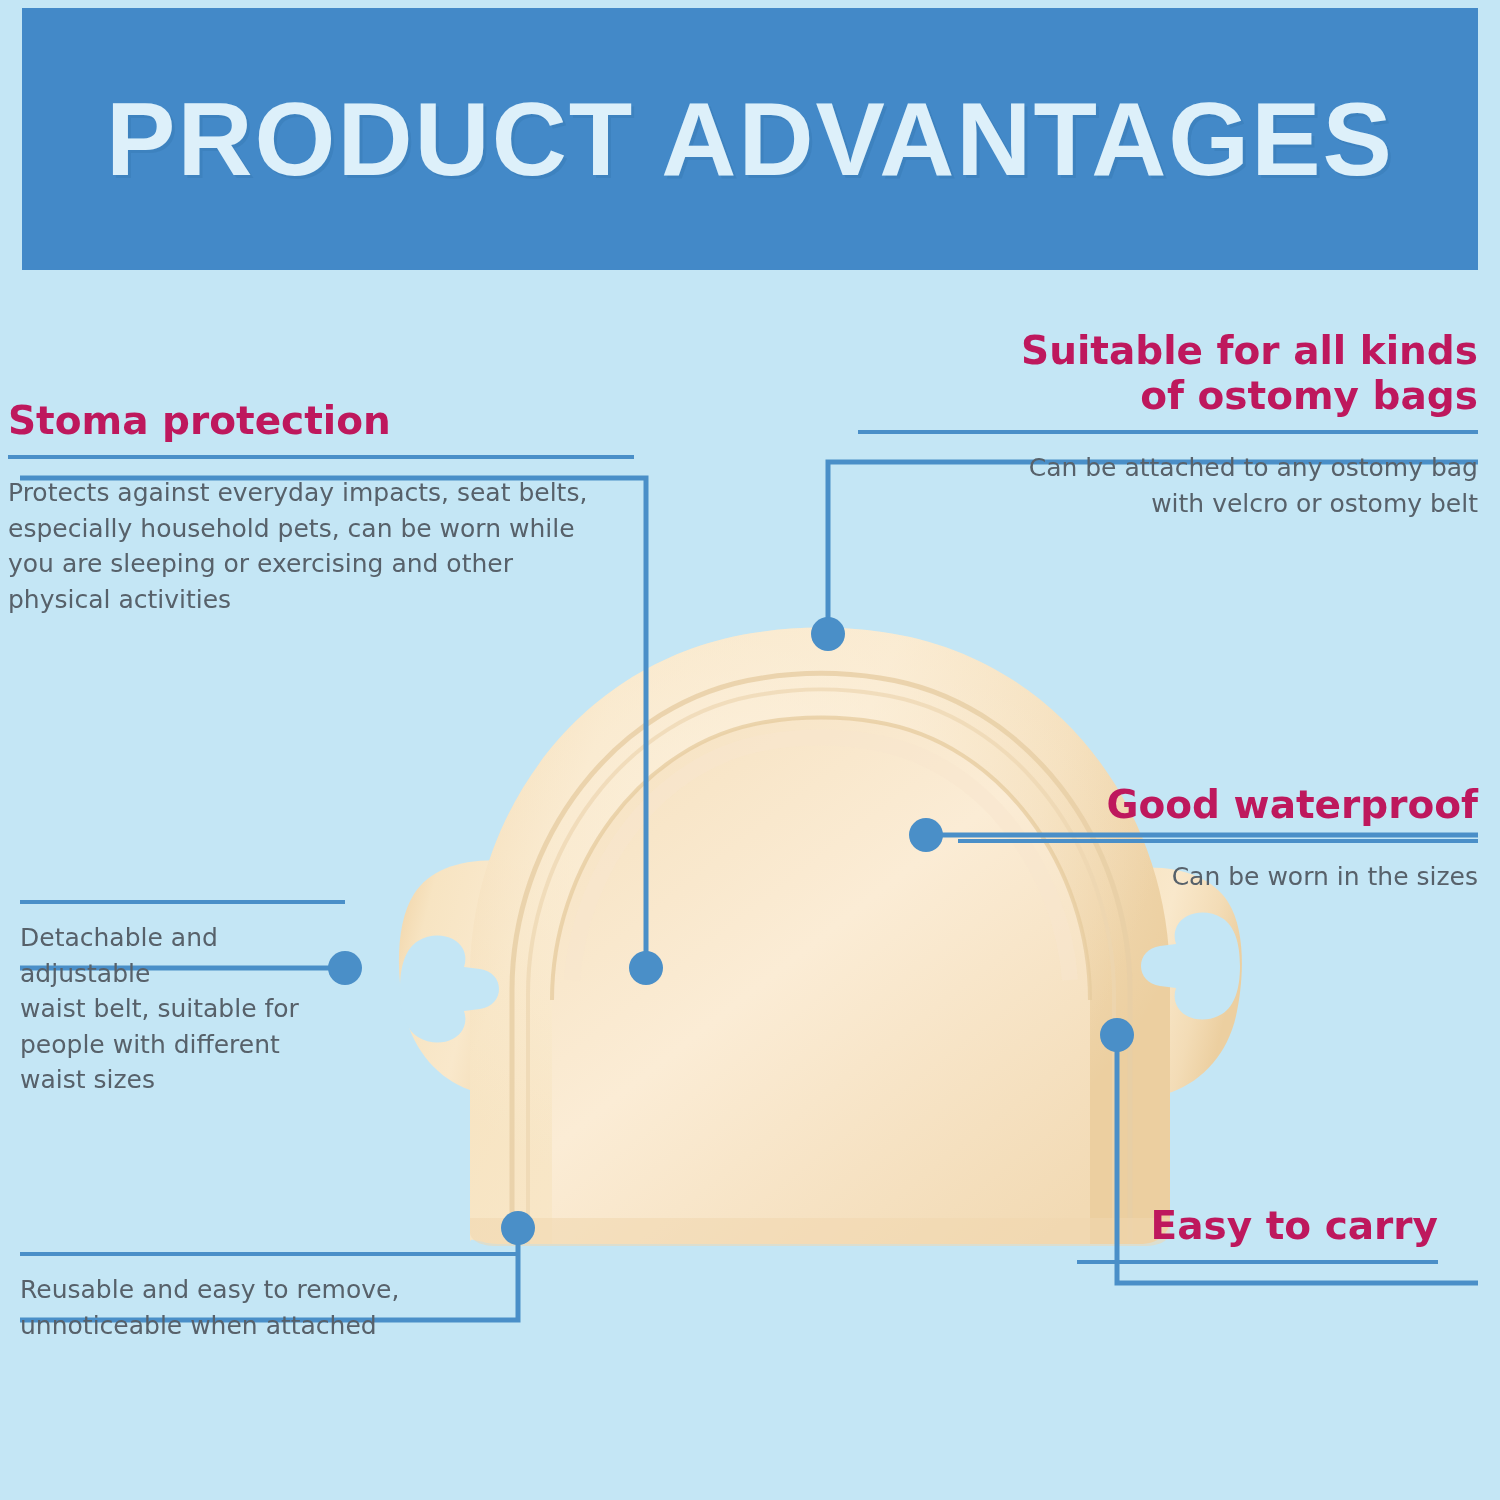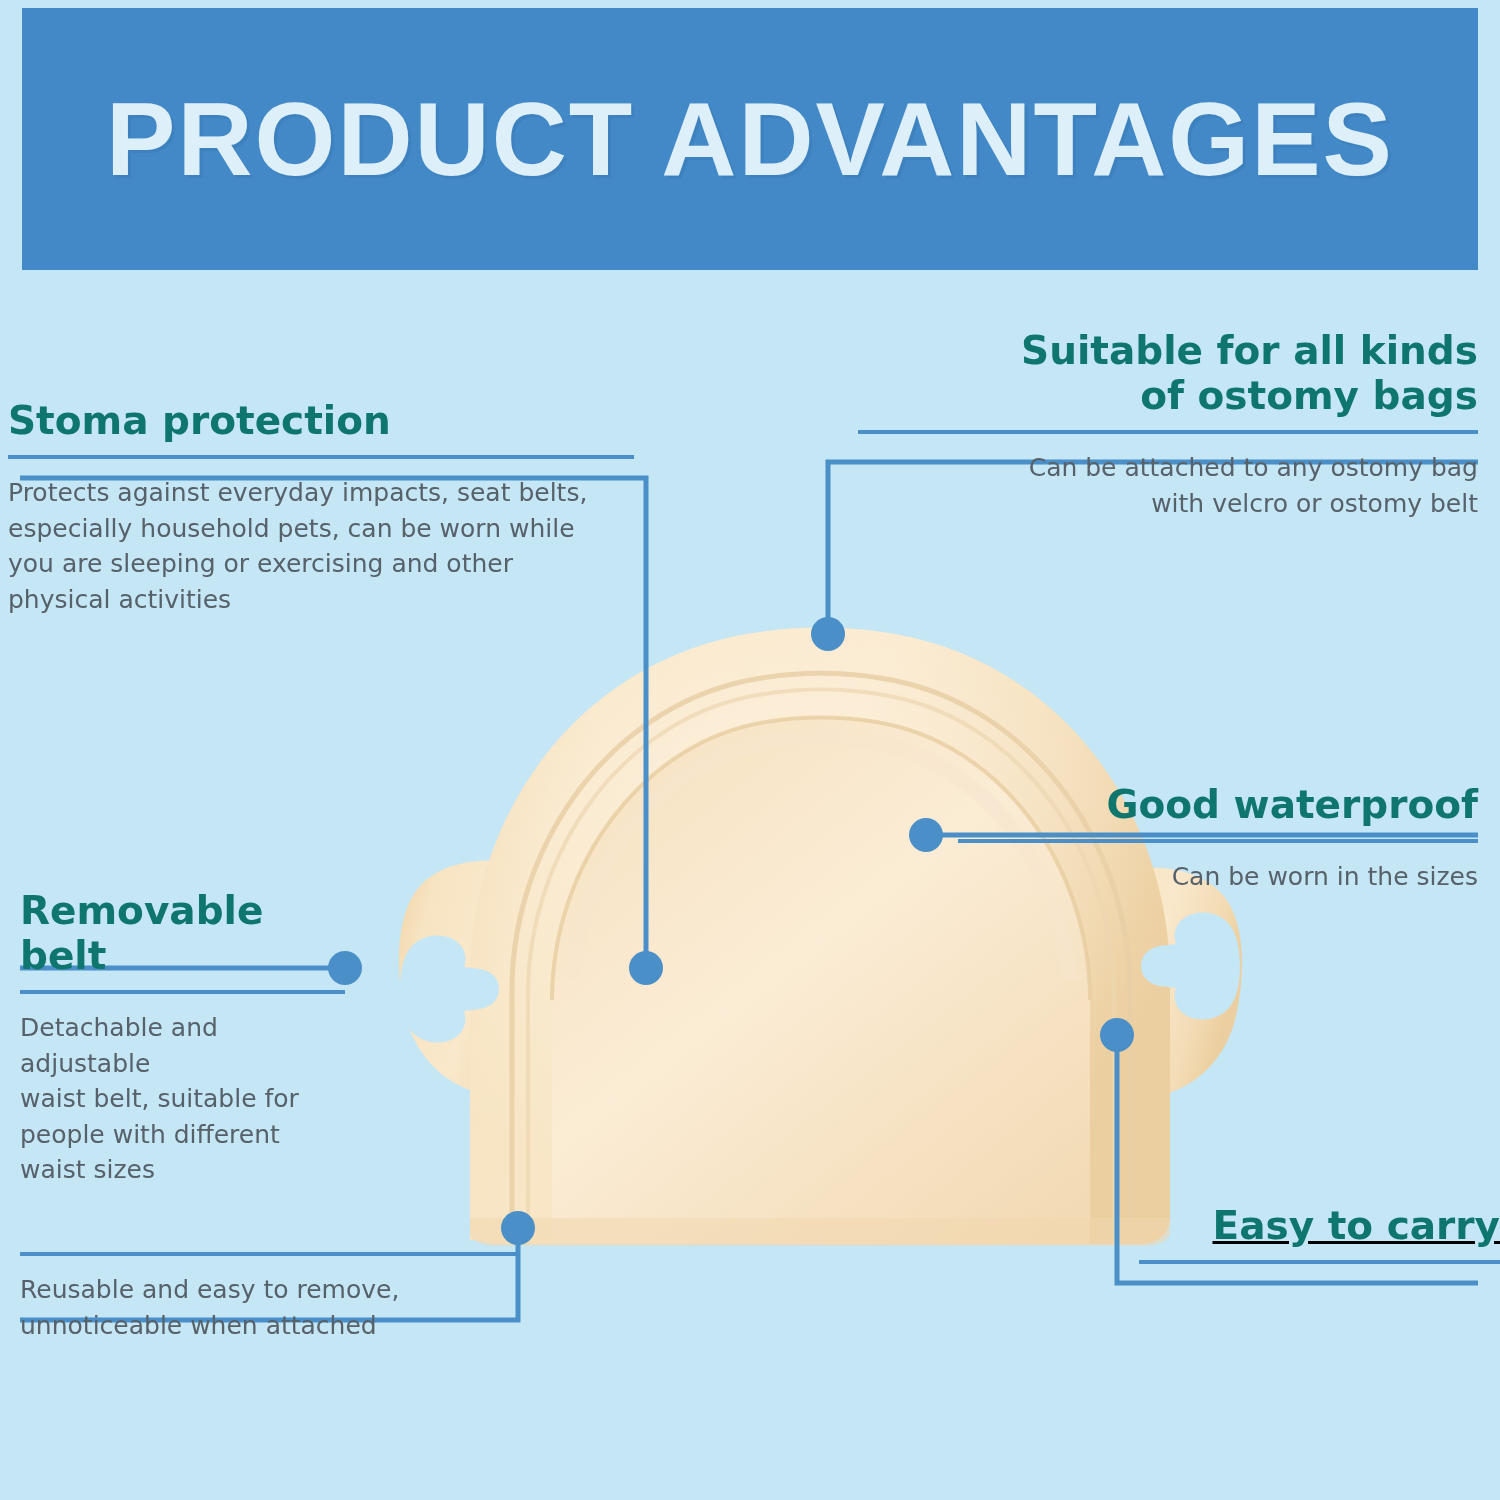--- a/index.html
+++ b/index.html
@@ -30,21 +30,21 @@
   }
 
   
   .callout{position:absolute;}
   .callout h2{
     margin:0;
     font-family:"DejaVu Sans", sans-serif;
     font-weight:bold;
     font-size:39px;
     line-height:1.16;
-    color:#0f766e;
+    color:#be185d;
     white-space:pre-line;
   }
   .rule{
     height:4px;background:#4a8fc8;margin-top:12px;margin-bottom:16px;width:100%;
   }
   .callout p{
     margin:0;
     font-family:"DejaVu Sans", sans-serif;
     font-size:25px;
     line-height:1.42;
@@ -216,32 +216,31 @@
 with velcro or ostomy belt</p>
   </div>
 
   <div class="callout align-right" style="left:958px;top:758px;width:520px;margin-top:24px;">
     <h2>Good waterproof</h2>
     <div class="rule"></div>
     <p>Can be worn in the sizes</p>
   </div>
 
   <div class="callout align-left" style="left:20px;top:888px;width:325px;">
-    <h2>Removable belt</h2>
     <div class="rule"></div>
     <p>Detachable and adjustable
 waist belt, suitable for
 people with different
 waist sizes</p>
   </div>
 
   <div class="callout align-left" style="left:20px;top:1240px;width:498px;">
     <div class="rule"></div>
     <p>Reusable and easy to remove,
 unnoticeable when attached</p>
   </div>
 
-  <div class="callout align-right" style="left:1139px;top:1203px;width:361px;text-decoration:underline;">
+  <div class="callout align-right" style="left:1077px;top:1203px;width:361px;">
     <h2>Easy to carry</h2>
     <div class="rule"></div>
   </div>
 
 </div>
 
 </body></html>

